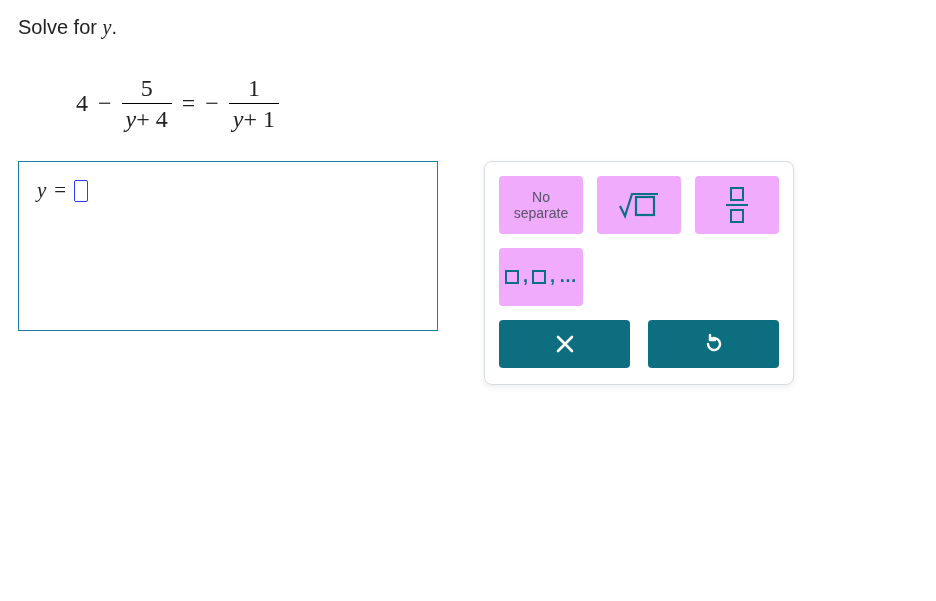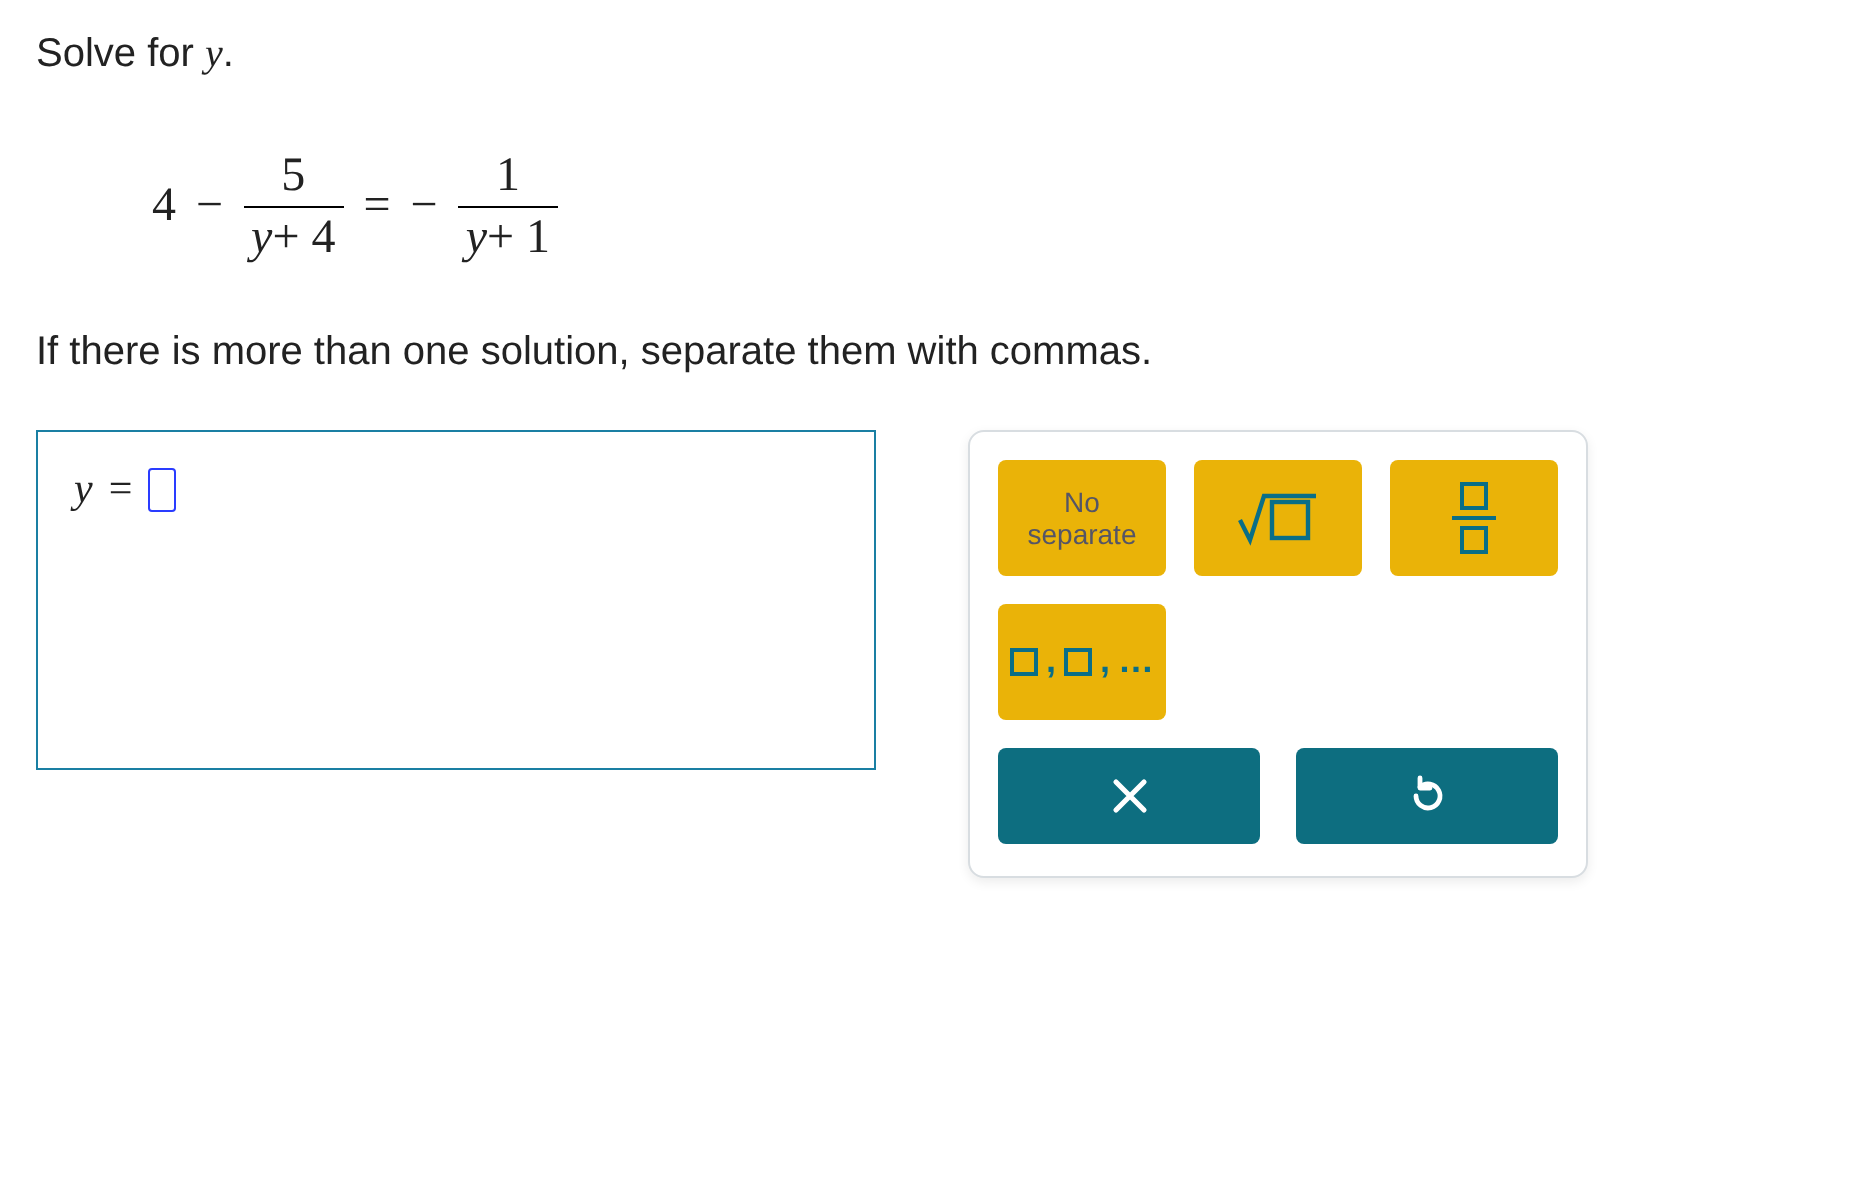--- a/index.html
+++ b/index.html
@@ -54,21 +54,21 @@
     .toolpanel {
       border: 1px solid #d8dde1;
       border-radius: 8px;
       width: 310px;
       padding: 14px 14px 16px 14px;
       box-shadow: 0 2px 6px rgba(0,0,0,0.08);
       background: #fff;
     }
     .trow { display: flex; gap: 14px; margin-bottom: 14px; }
     .tile {
-      background: #eab308;
+      background: #f0abfc;
       border-radius: 4px;
       height: 58px;
       display: flex;
       align-items: center;
       justify-content: center;
       color: #0a6e87;
       cursor: pointer;
       user-select: none;
     }
     .tile.sm { width: 84px; }
@@ -114,21 +114,20 @@
   <span>−</span>
   <span class="frac">
     <span class="num">1</span>
     <span class="den">
       <span class="varit">y</span><span>+</span>&nbsp;<span>1</span>
     </span>
   </span>
 </div>
 
 <div class="instructions">
-  <div>If there is more than one solution, separate them with commas.</div>
 </div>
 
 <div class="work-row">
   <div class="answerbox">
     <div class="ansline">
       <span class="varit">y</span>
       <span>=</span>
       <span class="slot"></span>
     </div>
   </div>

